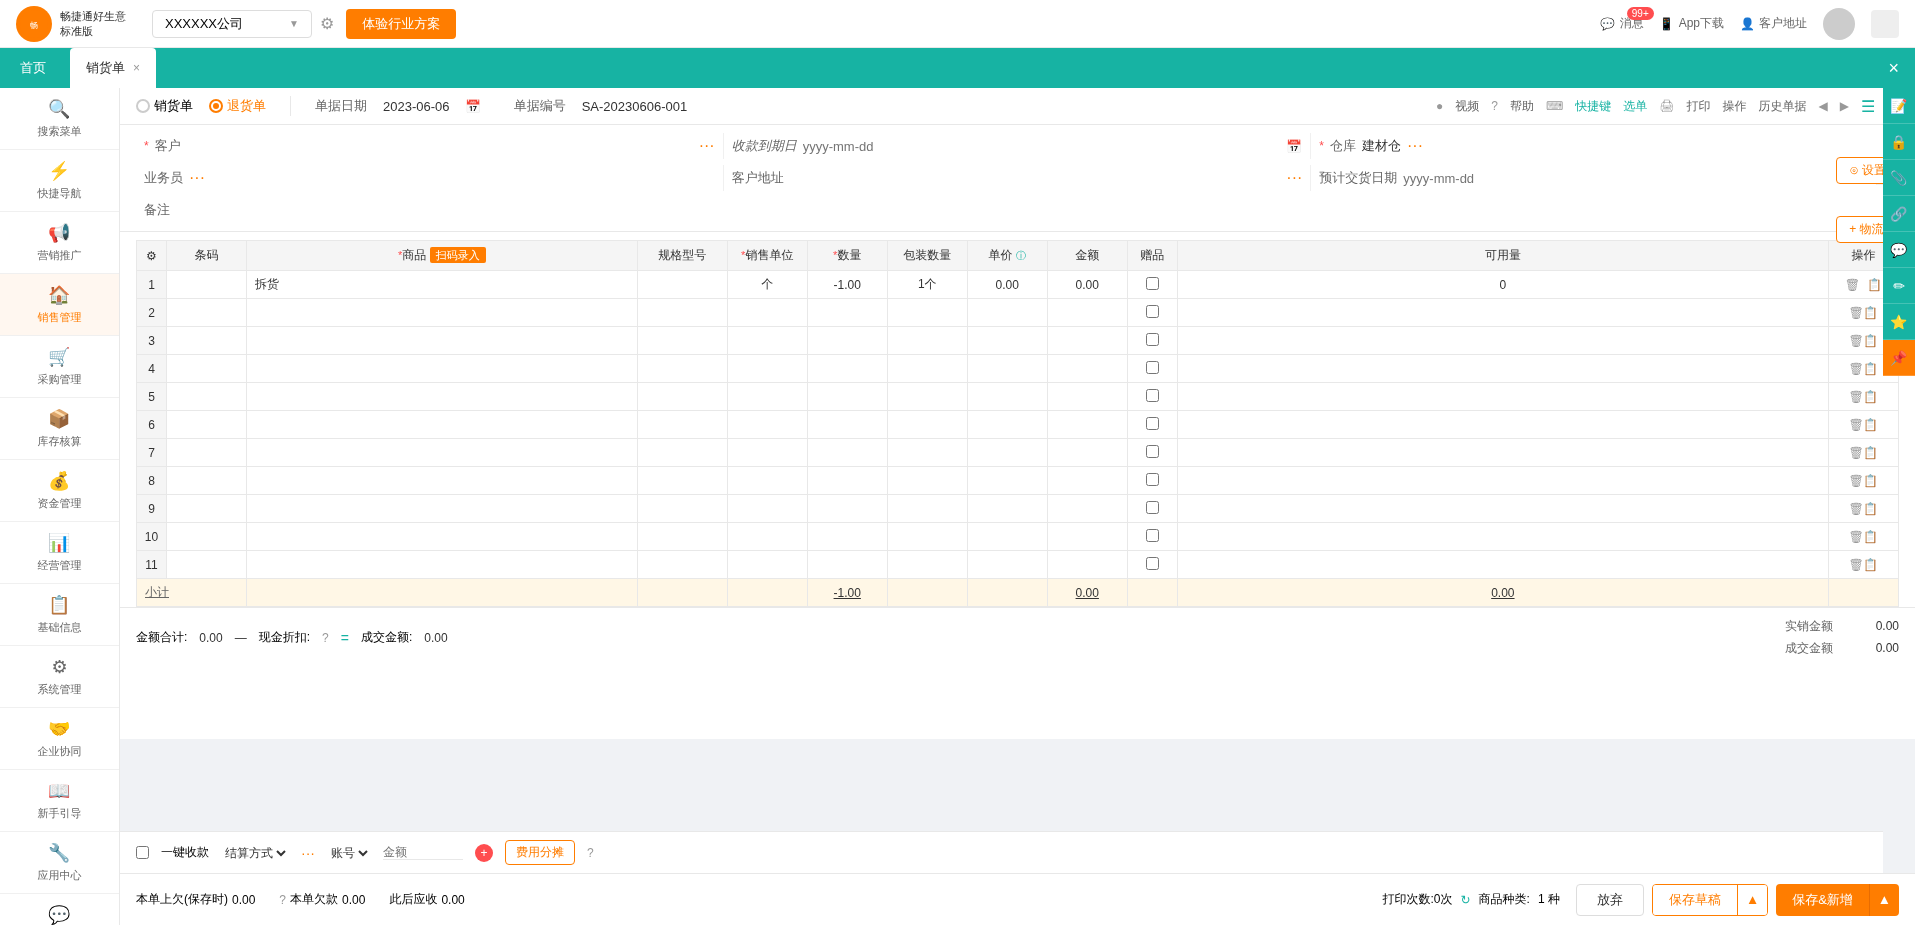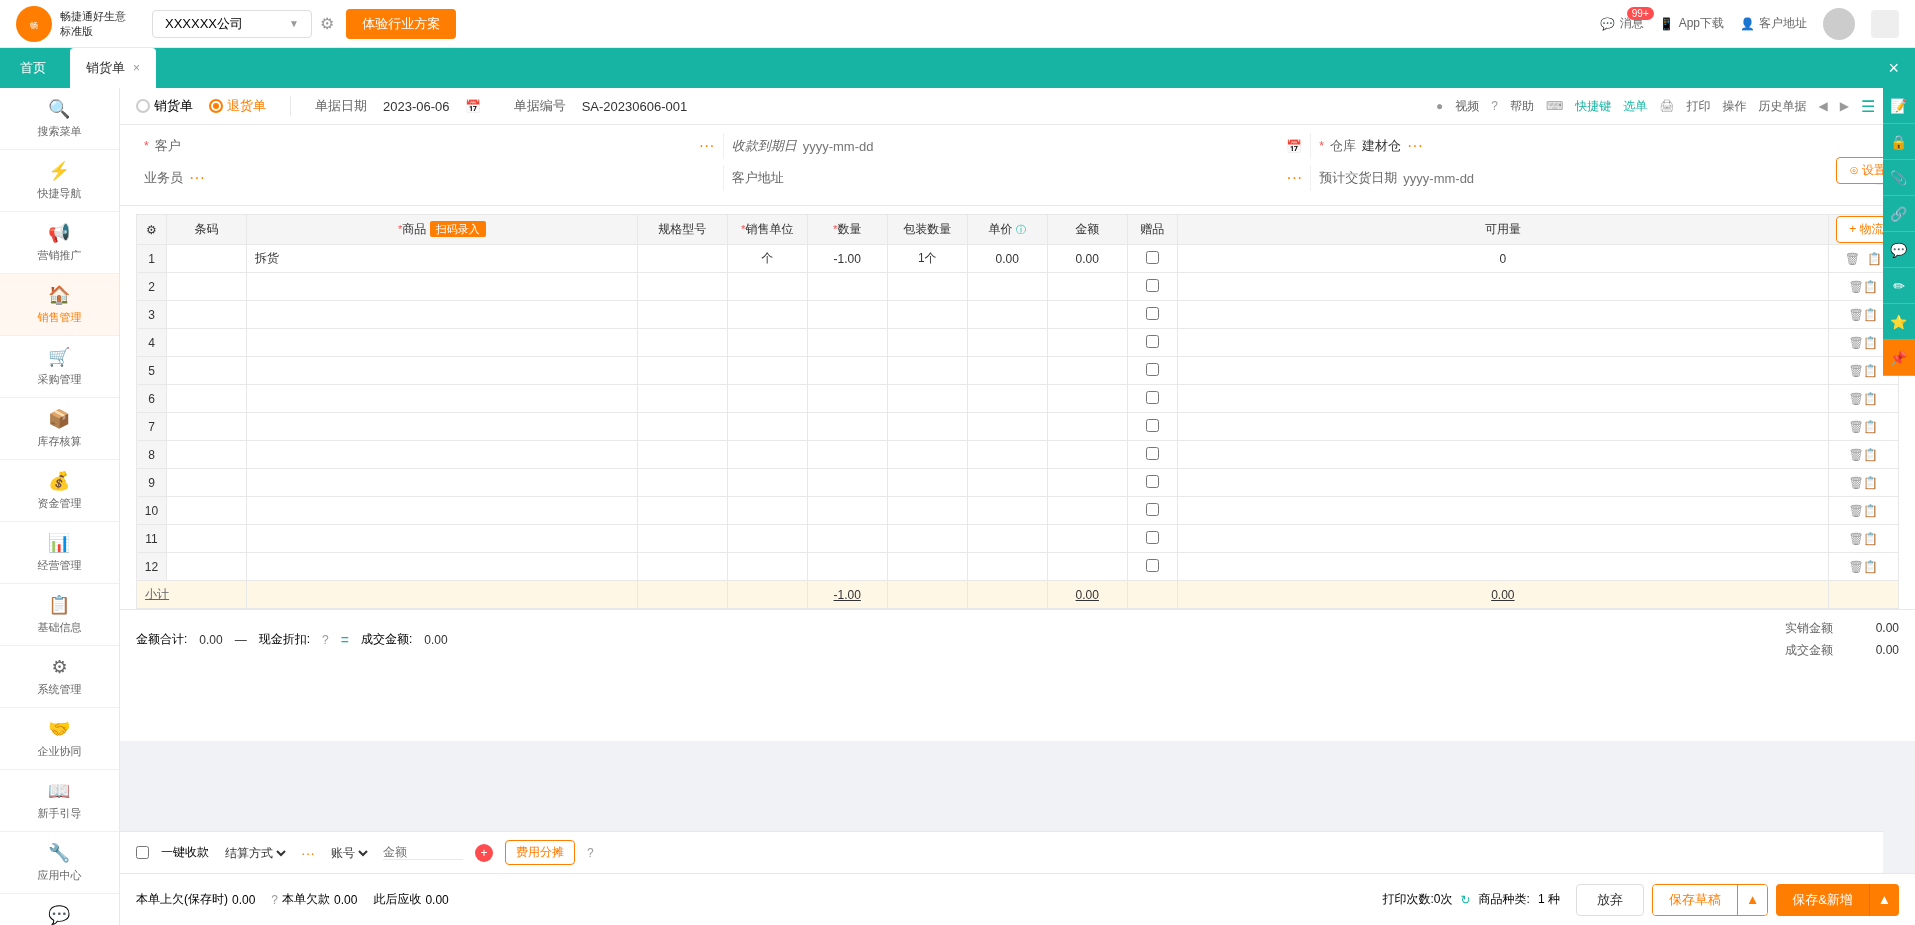--- a/index.html
+++ b/index.html
@@ -104,21 +104,21 @@
     .expense-btn { border: 1px solid #ff7d00; color: #ff7d00; background: #fff; border-radius: 4px; padding: 3px 10px; font-size: 12px; cursor: pointer; }
     .help-icon { color: #999; cursor: pointer; }
 
     
     .footer-bar {
       position: fixed; bottom: 0; left: 120px; right: 0;
       background: #fff; border-top: 1px solid #e8e8e8;
       display: flex; align-items: center; padding: 8px 16px; gap: 16px;
       font-size: 12px; height: 52px;
     }
-    .footer-info { display: flex; align-items: center; gap: 16px; flex: 1; }
+    .footer-info { display: flex; align-items: center; gap: 24px; flex: 1; }
     .footer-info-item { display: flex; align-items: center; gap: 4px; }
     .print-info { margin-left: auto; display: flex; align-items: center; gap: 8px; }
     .btn-abandon { border: 1px solid #ddd; background: #fff; border-radius: 4px; padding: 6px 20px; font-size: 13px; cursor: pointer; color: #333; }
     .btn-group { display: flex; gap: 8px; }
 
     
     .right-sidebar {
       position: fixed; right: 0; top: 88px; width: 32px;
       background: #17b3a3; display: flex; flex-direction: column;
       align-items: center; gap: 0; z-index: 10;
@@ -340,20 +340,24 @@
         <span style="color:#ff7d00;font-size:16px;cursor:pointer;">···</span>
       </div>
 
       <div style="display:flex;align-items:center;gap:6px;padding:4px 8px;">
         <span style="color:#666;font-size:13px;white-space:nowrap;">预计交货日期</span>
         <input type="text" style="flex: 1 1 0%; border: none; outline: none; font-size: 13px; color: rgb(187, 187, 187); background: transparent;" placeholder="yyyy-mm-dd">
         <span style="color:#17b3a3;cursor:pointer;">📅</span>
       </div>
     </div>
 
+    <div style="display:flex;align-items:center;gap:6px;padding:4px 8px;">
+      <span style="color:#666;font-size:13px;">备注</span>
+      <input type="text" style="flex: 1 1 0%; border: none; outline: none; font-size: 13px; background: transparent;">
+    </div>
 
     <div style="position:absolute;right:16px;top:4px;display:flex;flex-direction:column;gap:4px;">
       <button class="action-btn settings">⊙ 设置</button>
       <button class="action-btn logistics">+ 物流</button>
     </div>
   </div>
 
   <div class="table-section" style="padding:8px 16px 0 16px;">
     <table class="data-table">
       <thead>
@@ -534,34 +538,20 @@
             <td></td>
             <td></td>
             <td></td>
             <td></td>
             <td></td>
             <td></td>
             <td><input type="checkbox" style=""></td>
             <td></td>
             <td><span style="cursor:pointer;color:#999;">🗑</span><span style="cursor:pointer;color:#999;">📋</span></td>
         </tr>
-        <tr>
-          <td class="col-num">12</td>
-            <td></td>
-            <td></td>
-            <td></td>
-            <td></td>
-            <td></td>
-            <td></td>
-            <td></td>
-            <td></td>
-            <td><input type="checkbox" style=""></td>
-            <td></td>
-            <td><span style="cursor:pointer;color:#999;">🗑</span><span style="cursor:pointer;color:#999;">📋</span></td>
-        </tr>
 
         <tr class="subtotal-row">
           <td colspan="2" style="text-align:left;padding-left:8px;font-size:12px;color:#666;">小计</td>
           <td></td>
           <td></td>
           <td></td>
           <td class="cell-red">-1.00</td>
           <td></td>
           <td></td>
           <td>0.00</td>

